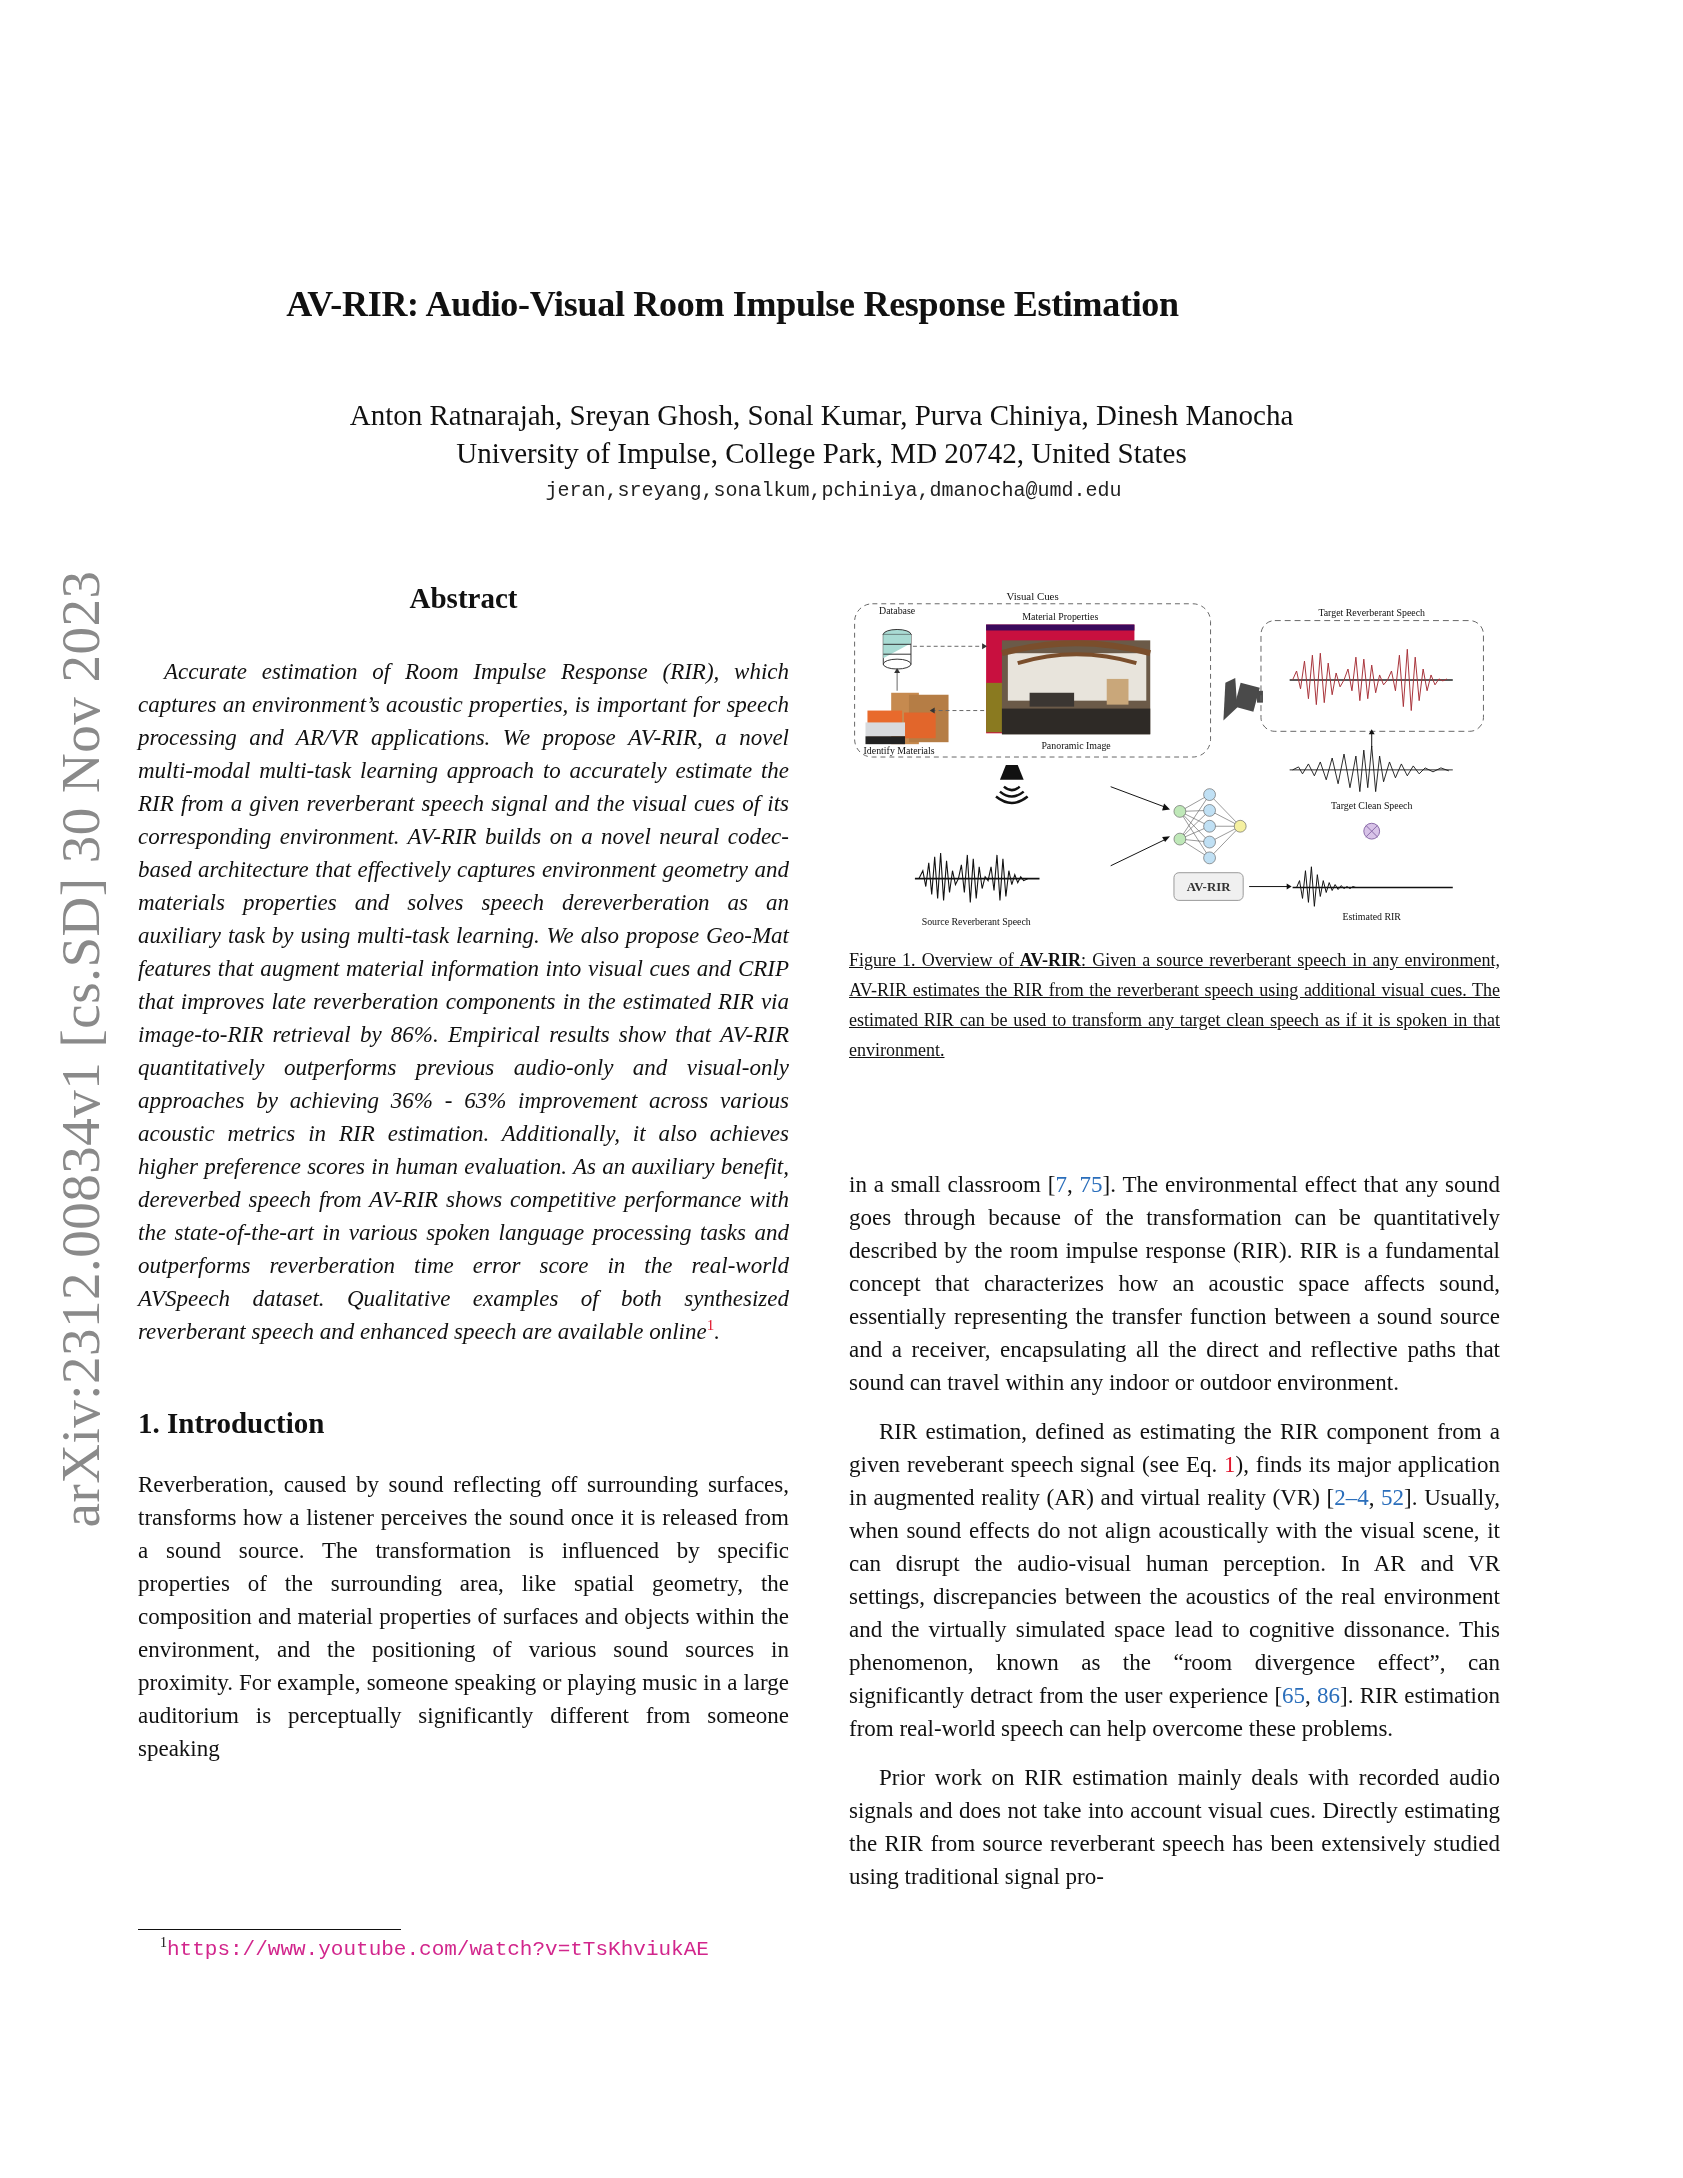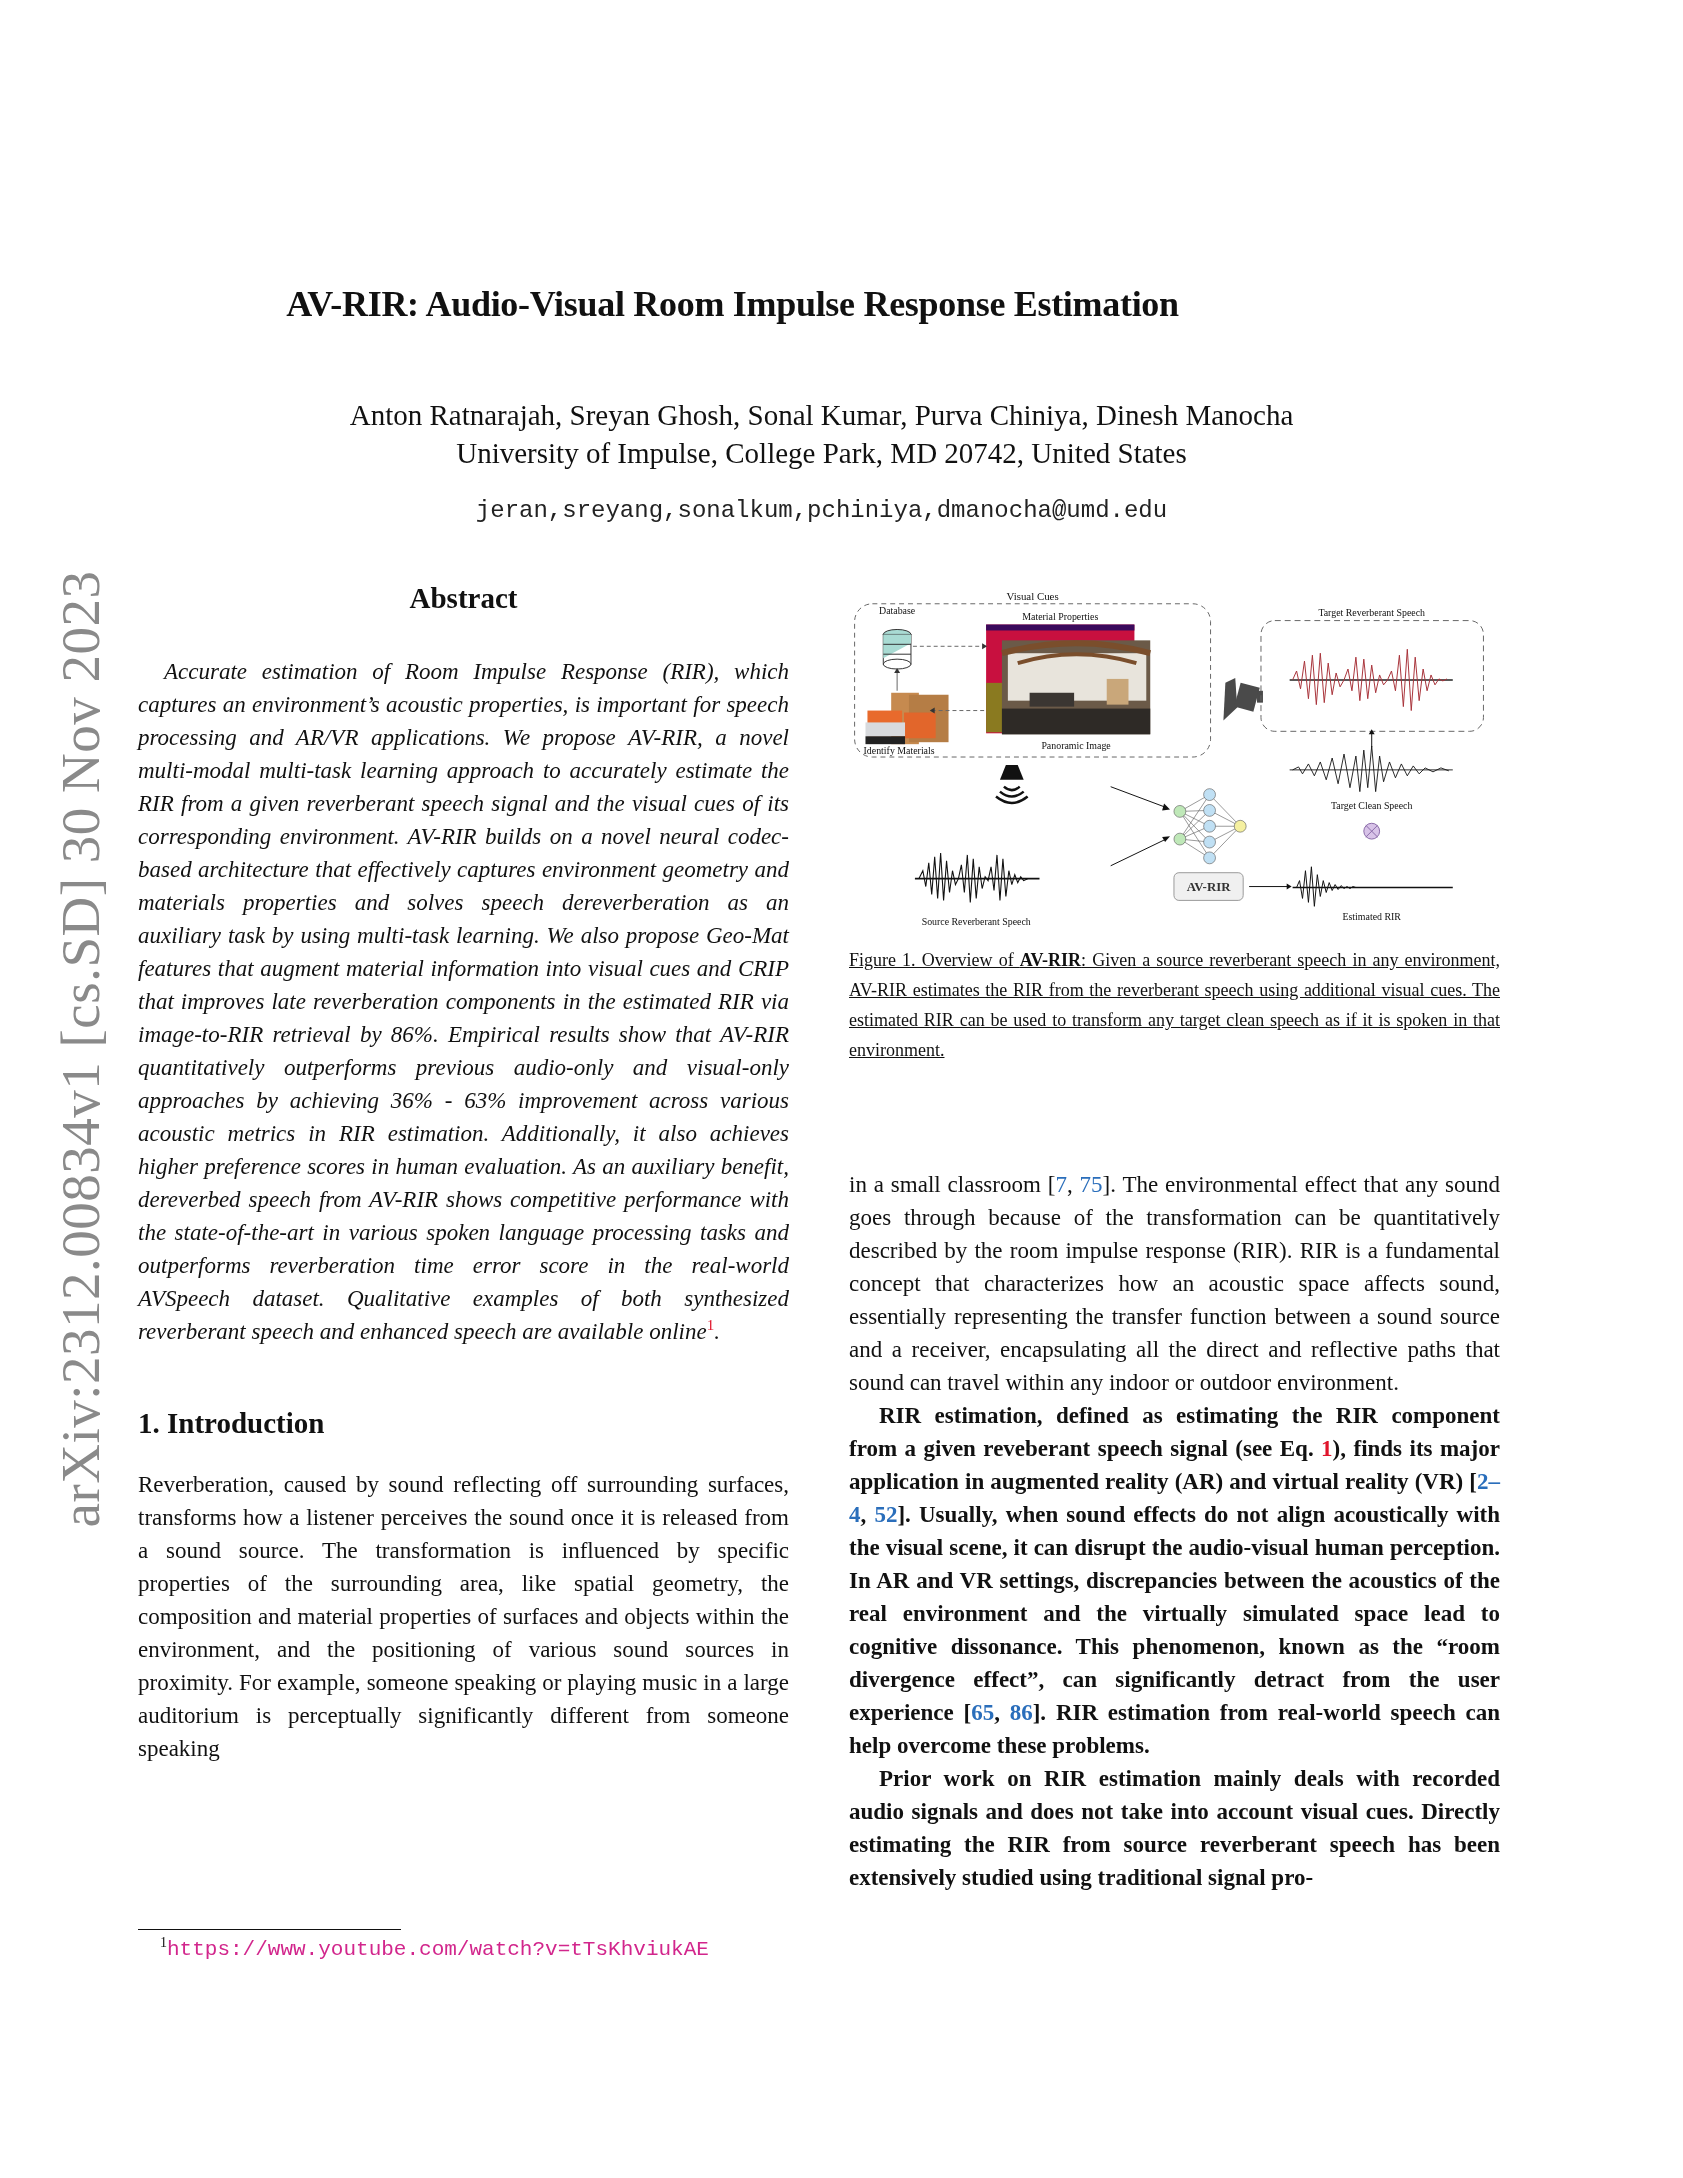--- a/index.html
+++ b/index.html
@@ -8,22 +8,22 @@
 
   .arxiv-stamp { position: absolute; left: 30px; top: 554px; width: 99px; height: 990px; }
   .arxiv-stamp span { position: absolute; left: 50%; top: 50%;
     transform: translate(-50%, -50%) rotate(-90deg); white-space: nowrap;
     font-family: "Liberation Serif", serif; font-size: 55px; color: #8a8a8a; letter-spacing: 0.5px; }
 
   .title { position: absolute; left: 0; width: 1465px; top: 283px; text-align: center;
     font-weight: bold; font-size: 36px; letter-spacing: -0.3px; }
   .authors { position: absolute; left: 0; width: 1643px; top: 396px; text-align: center;
     font-size: 29px; line-height: 38px; }
-  .email { position: absolute; left: 0; width: 1643px; top: 497px; text-align: center;
-    font-family: "Liberation Mono", monospace; font-size: 24px; color: #222; }
+  .email { position: absolute; left: 0; width: 1643px; top: 479px; text-align: center;
+    font-family: "Liberation Mono", monospace; font-size: 20px; color: #222; padding-left: 12px; }
 
   .col-left { position: absolute; left: 138px; top: 582px; width: 651px; }
 
   .abstract-heading { text-align: center; font-weight: bold; font-size: 29px; margin: 0 0 40px 0; }
   .abstract-text { font-style: italic; font-size: 23px; line-height: 33px; text-align: justify;
     text-indent: 26px; margin: 0; hyphens: manual; }
   .fn-mark { color: #e0142b; font-size: 15px; vertical-align: super; line-height: 0; font-style: normal; }
 
   .section-heading { font-weight: bold; font-size: 29px; margin: 59px 0 28px 0; }
   .body-text { font-size: 23px; line-height: 33px; text-align: justify; margin: 0; }
@@ -36,21 +36,21 @@
   .footnote sup { font-size: 14px; }
   .footnote .url { font-family: "Liberation Mono", monospace; color: #d2268c; font-size: 21px; }
 
   
   .figure { position: absolute; left: 849px; top: 584px; width: 644px; height: 351px; }
   .fig-caption { position: absolute; left: 849px; top: 945px; width: 651px;
     font-size: 18px; line-height: 30px; text-align: justify; text-decoration: underline; }
   .fig-caption b { font-weight: bold; }
 
   .right-body { position: absolute; left: 849px; top: 1168px; width: 651px; }
-  .right-body .body-text + .body-text { margin-top: 0; font-weight: bold; }
+  .right-body .body-text + .body-text { margin-top: 16px; }
 </style>
 </head>
 <body>
 
 <div class="arxiv-stamp">
   <span>arXiv:2312.00834v1  [cs.SD]  30 Nov 2023</span>
 </div>
 
 <div class="title">AV-RIR: Audio-Visual Room Impulse Response Estimation</div>
 <div class="authors">

